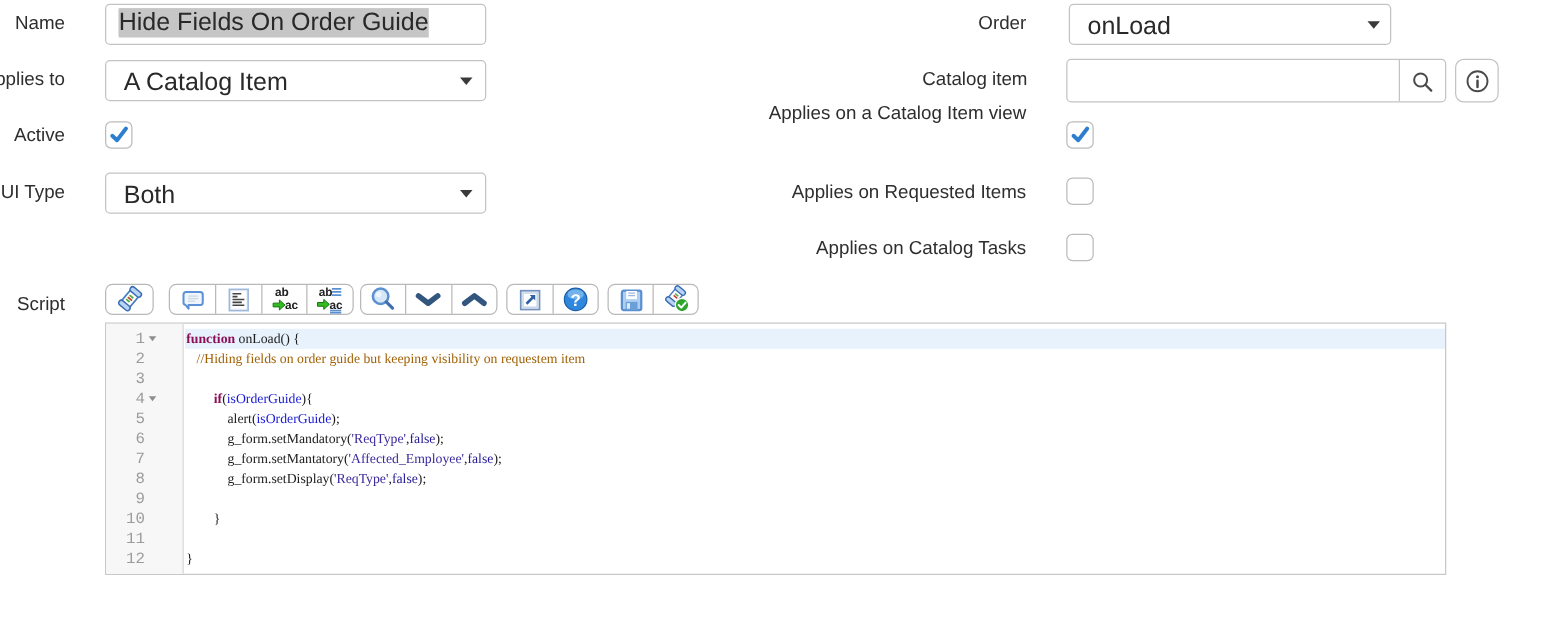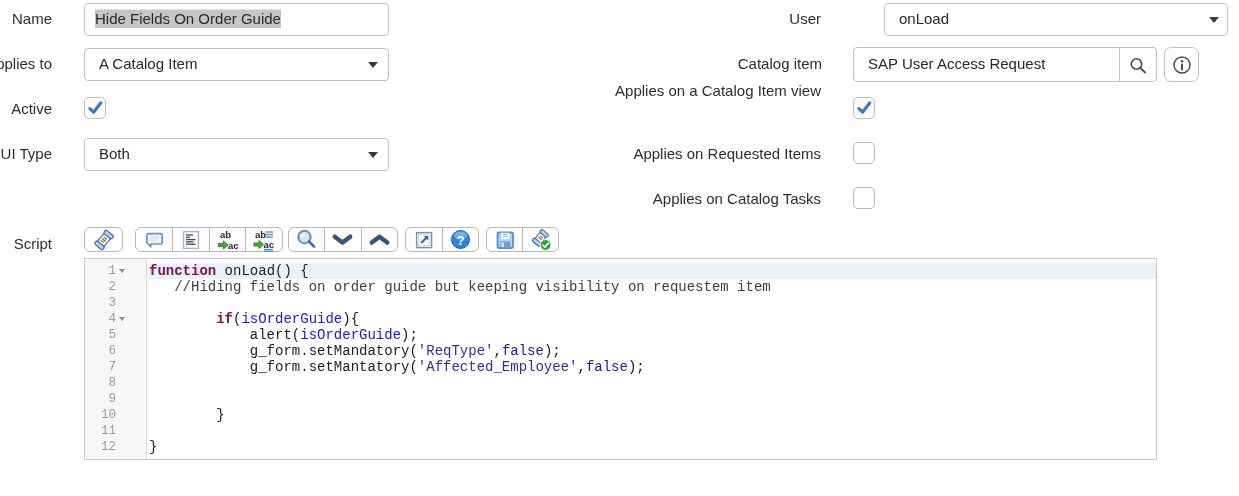--- a/index.html
+++ b/index.html
@@ -1,66 +1,65 @@
 <!DOCTYPE html>
 <html><head>
 <meta charset="utf-8">
 <style>
   html,body{margin:0;padding:0}
   body{width:1239px;height:496px;overflow:hidden;position:relative;background:#fff;font-family:"Liberation Sans",sans-serif}
   .lbl{position:absolute;font-size:15px;color:#2e2e2e;white-space:nowrap}
   .rt{text-align:right}
   .inp{position:absolute;border:1px solid #c3c3c3;border-radius:4px;background:#fff;box-sizing:border-box}
-  .ftxt{font-size:15px;color:#292929;white-space:nowrap}
+  .ftxt{font-size:20px;color:#292929;white-space:nowrap}
   .sel-arrow{position:absolute;width:0;height:0;border-left:5px solid transparent;border-right:5px solid transparent;border-top:6px solid #3a3a3a}
   .cb{position:absolute;width:22px;height:22px;border:1px solid #bcbcbc;border-radius:5px;background:#fff;box-sizing:border-box}
   .tbbtn{position:absolute;background:#fff;border:1px solid #b9b9b9;border-radius:6px;box-sizing:border-box;display:flex}
-  .tbcell{flex:1;display:flex;align-items:center;justify-content:center;border-right:1px solid #b9b9b9}
+  .tbcell{flex:1;display:flex;align-items:flex-end;justify-content:center;border-right:1px solid #b9b9b9}
   .tbcell:last-child{border-right:none}
   
   #ed{position:absolute;left:84px;top:258px;width:1073px;height:202px;border:1px solid #c8c8c8;box-sizing:border-box;background:#fff}
   #gut{position:absolute;left:0;top:0;bottom:0;width:62px;background:#f7f7f7;border-right:1px solid #d9d9d9;box-sizing:border-box}
   .ln{position:absolute;width:31px;text-align:right;font-family:"Liberation Mono",monospace;font-size:12.6px;line-height:16px;color:#9b9b9b}
   .fold{position:absolute;left:34px;width:0;height:0;border-left:3.5px solid transparent;border-right:3.5px solid transparent;border-top:4.5px solid #8e8e8e}
-  .cl{position:absolute;left:63px;right:0;height:16px;font-family:Liberation Mono, monospace;font-size:14px;line-height:16px;color:#1c1c1c;white-space:pre;padding-left:1px}
+  .cl{position:absolute;left:63px;right:0;height:16px;font-family:Liberation Serif, serif;font-size:11px;line-height:16px;color:#1c1c1c;white-space:pre;padding-left:1px}
   .kw{color:#8b0e57;font-weight:bold}
-  .cm{color:#404040}
+  .cm{color:#a16207}
   .df{color:#1a1ad6}
   .st{color:#3a2a9c}
   .at{color:#221896}
 </style>
 </head>
 <body>
 
 <div class="lbl rt" style="right:1187px;top:10px;width:160px">Name</div>
 <div class="lbl rt" style="right:1187px;top:55px;width:160px">Applies to</div>
 <div class="lbl rt" style="right:1187px;top:100px;width:160px">Active</div>
 <div class="lbl rt" style="right:1187px;top:145px;width:160px">UI Type</div>
 <div class="lbl rt" style="right:1187px;top:235px;width:160px">Script</div>
 
-<div class="lbl rt" style="right:418px;top:10px;width:300px">User</div>
+<div class="lbl rt" style="right:418px;top:10px;width:300px">Order</div>
 <div class="lbl rt" style="right:417px;top:55px;width:300px">Catalog item</div>
 <div class="lbl rt" style="right:418px;top:82px;width:300px">Applies on a Catalog Item view</div>
 <div class="lbl rt" style="right:418px;top:145px;width:300px">Applies on Requested Items</div>
 <div class="lbl rt" style="right:418px;top:190px;width:300px">Applies on Catalog Tasks</div>
 
 <div class="inp" style="left:84px;top:3px;width:305px;height:33px">
   <div class="ftxt" style="position:absolute;left:10px;top:6px;line-height:17px"><span style="background:#c6c6c6;box-shadow:0 1px 0 #c6c6c6, 0 -0.5px 0 #c6c6c6">Hide Fields On Order Guide</span></div>
 </div>
-<div class="inp" style="left:884px;top:3px;width:344px;height:33px">
+<div class="inp" style="left:855px;top:3px;width:258px;height:33px">
   <div class="ftxt" style="position:absolute;left:14px;top:6px">onLoad</div>
   <div class="sel-arrow" style="right:8px;top:13px"></div>
 </div>
 
 <div class="inp" style="left:84px;top:48px;width:305px;height:33px">
   <div class="ftxt" style="position:absolute;left:14px;top:6px">A Catalog Item</div>
   <div class="sel-arrow" style="right:10px;top:13px"></div>
 </div>
 <div class="inp" style="left:853px;top:47px;width:304px;height:35px">
-  <div class="ftxt" style="position:absolute;left:14px;top:7px">SAP User Access Request</div>
   <div style="position:absolute;right:36px;top:0;bottom:0;border-right:1px solid #c3c3c3"></div>
   <svg style="position:absolute;right:7px;top:7px" width="22" height="22" viewBox="0 0 22 22">
     <circle cx="9.5" cy="9" r="5.2" fill="none" stroke="#4a4a4a" stroke-width="1.6"></circle>
     <line x1="13.5" y1="13" x2="18" y2="17.5" stroke="#4a4a4a" stroke-width="1.8" stroke-linecap="round"></line>
   </svg>
 </div>
 <div class="inp" style="left:1164px;top:47px;width:35px;height:35px;border-radius:7px">
   <svg style="position:absolute;left:5px;top:5px" width="24" height="24" viewBox="0 0 24 24">
     <circle cx="12" cy="12" r="8" fill="none" stroke="#4a4a4a" stroke-width="1.5"></circle>
     <circle cx="12" cy="8.3" r="1.2" fill="#4a4a4a"></circle>
@@ -230,15 +229,16 @@
   <div class="ln" style="top:164px">11</div>
   <div class="ln" style="top:180px">12</div>
   <div class="fold" style="top:10px"></div>
   <div class="fold" style="top:58px"></div>
   <div class="cl" style="top:4px"><span class="kw">function</span> onLoad() {</div>
   <div class="cl" style="top:20px"><span class="cm">   //Hiding fields on order guide but keeping visibility on requestem item</span></div>
   <div class="cl" style="top:52px">        <span class="kw">if</span>(<span class="df">isOrderGuide</span>){</div>
   <div class="cl" style="top:68px">            alert(<span class="df">isOrderGuide</span>);</div>
   <div class="cl" style="top:100px">            g_form.setMantatory(<span class="st">'Affected_Employee'</span>,<span class="at">false</span>);</div>
   <div class="cl" style="top:84px">            g_form.setMandatory(<span class="st">'ReqType'</span>,<span class="at">false</span>);</div>
+  <div class="cl" style="top:116px">            g_form.setDisplay(<span class="st">'ReqType'</span>,<span class="at">false</span>);</div>
   <div class="cl" style="top:148px">        }</div>
   <div class="cl" style="top:180px">}</div>
 </div>
 
 </body></html>

